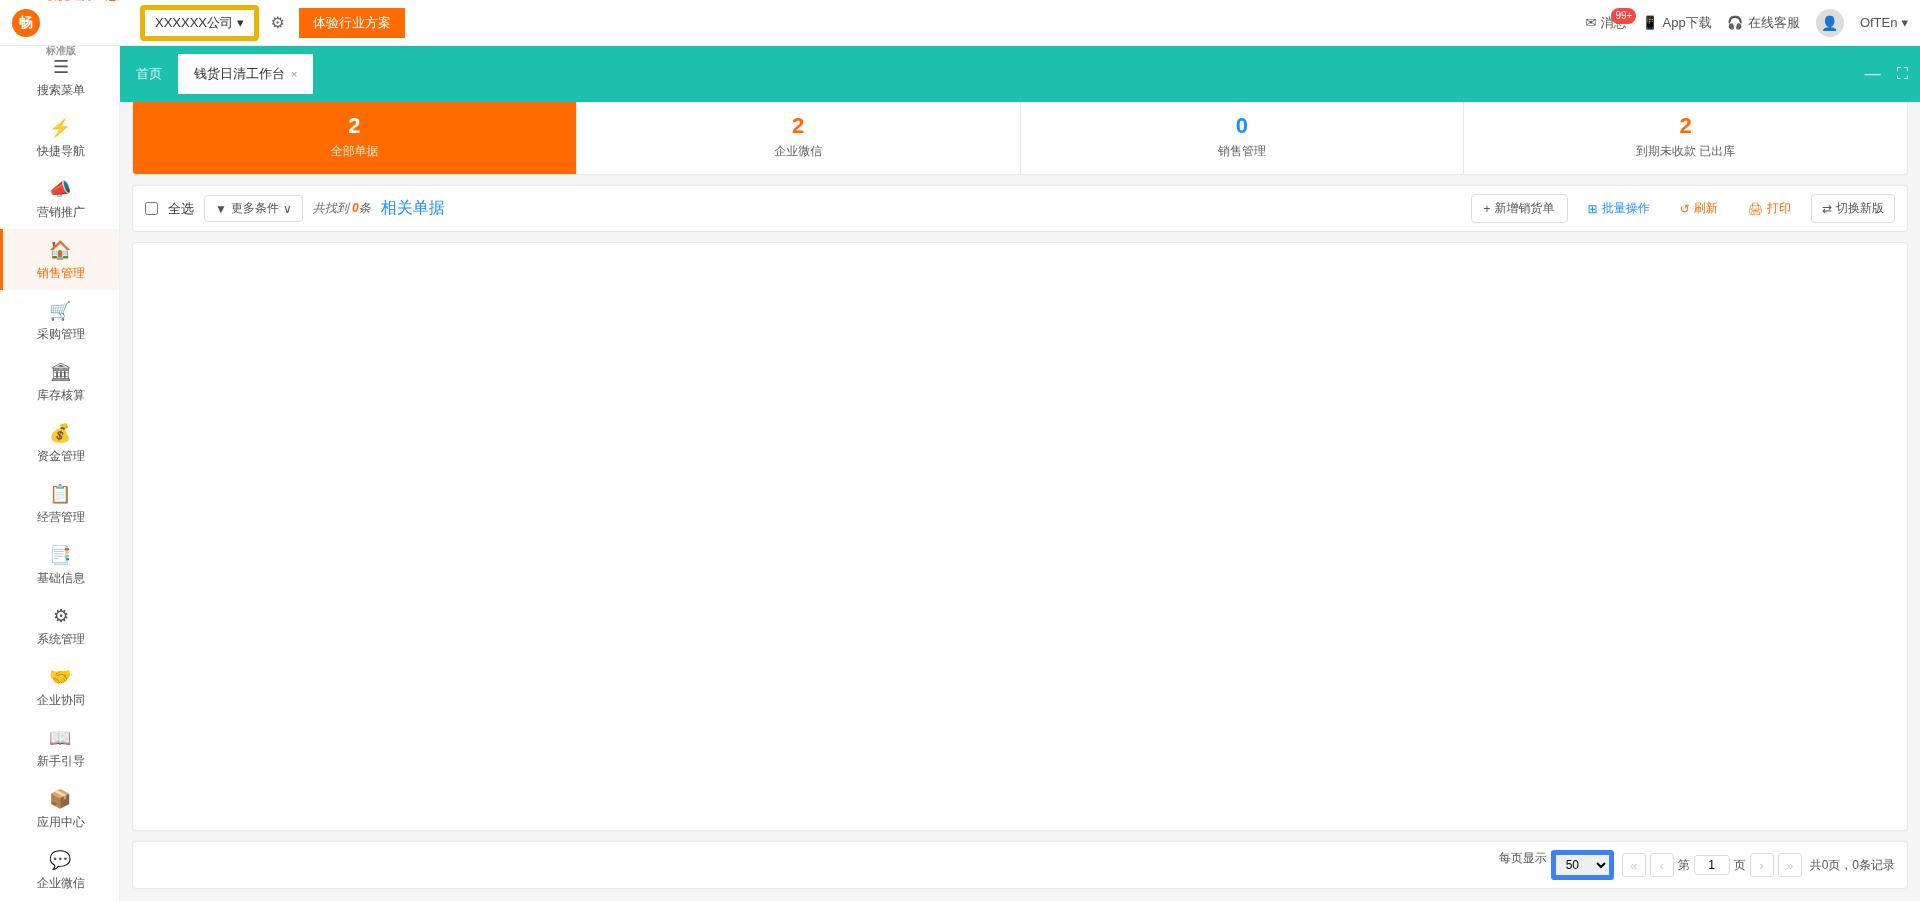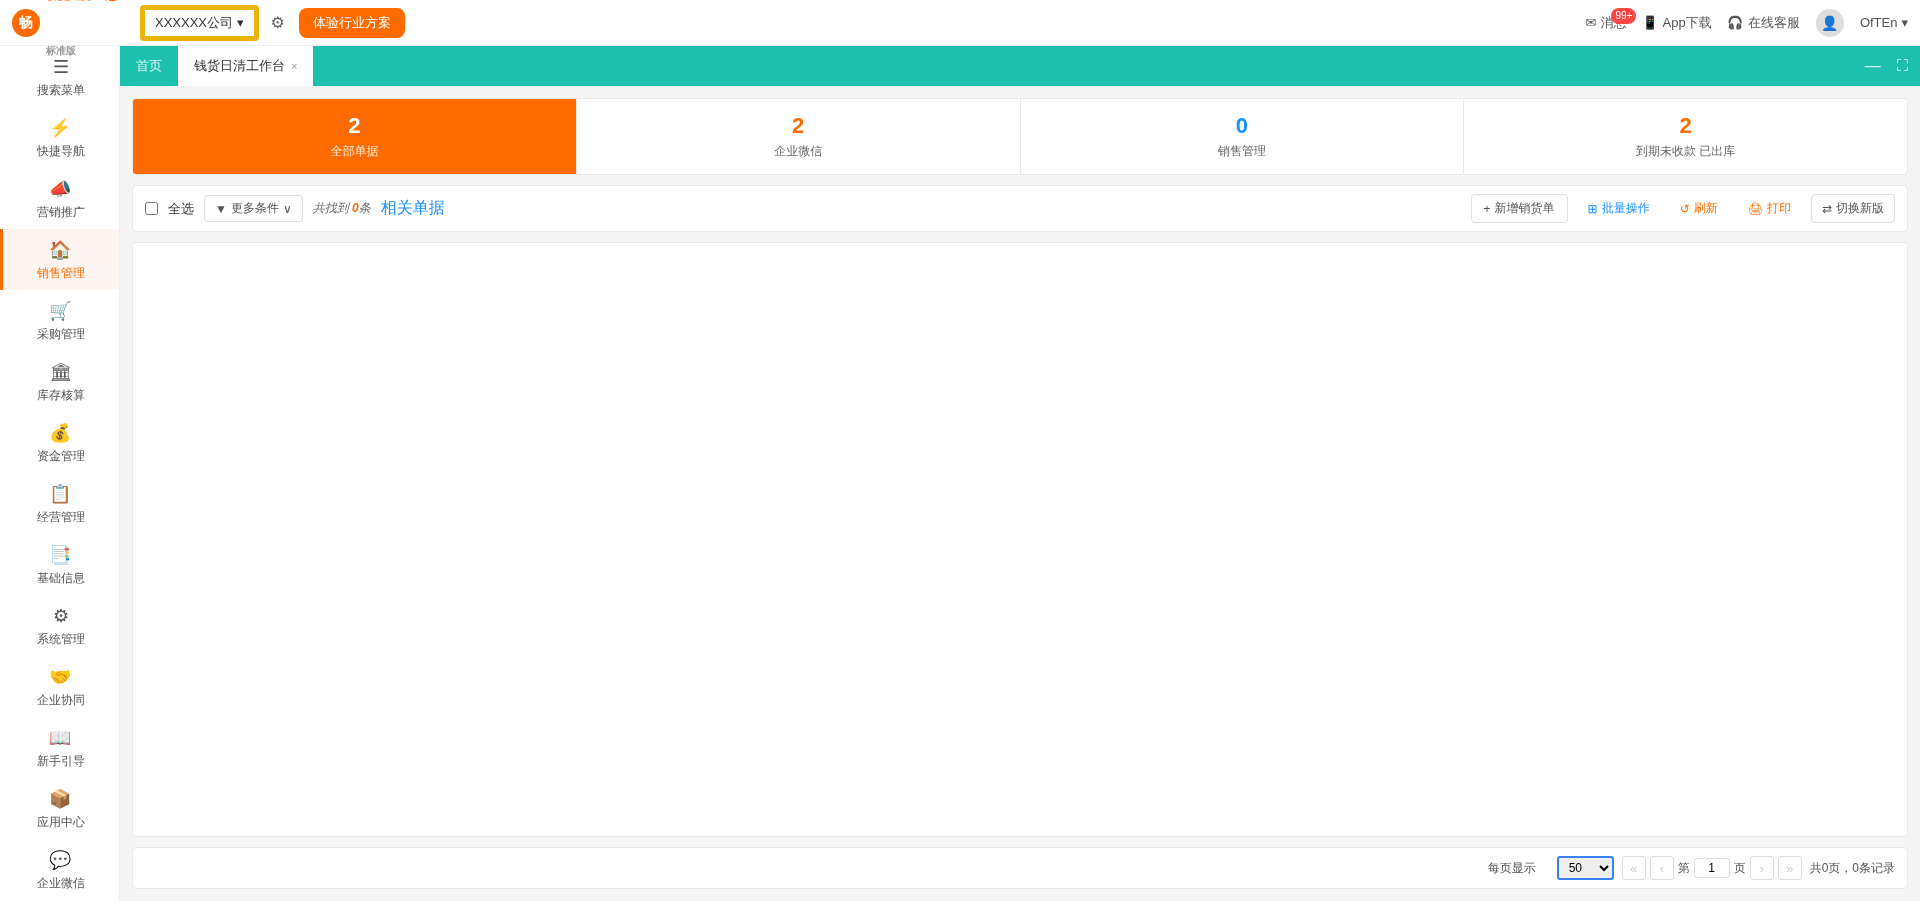--- a/index.html
+++ b/index.html
@@ -61,21 +61,21 @@
       color: #666;
       font-size: 16px;
       padding: 4px;
     }
 
     .trial-btn {
       margin-left: 10px;
       background: #ff6b00;
       color: white;
       border: none;
-      border-radius: 8px;
+      border-radius: 0;
       padding: 6px 14px;
       cursor: pointer;
       font-size: 13px;
     }
 
     .header-right {
       margin-left: auto;
       display: flex;
       align-items: center;
       gap: 16px;
@@ -109,21 +109,21 @@
       background: #ddd;
       display: flex;
       align-items: center;
       justify-content: center;
       color: #999;
       font-size: 14px;
     }
 
     
     .nav-tabs {
-      height: 40px;
+      height: 56px;
       background: #1dbfad;
       display: flex;
       align-items: center;
       padding: 0 0;
       position: fixed;
       top: 46px;
       left: 120px;
       right: 0;
       z-index: 99;
     }
@@ -333,26 +333,25 @@
       padding: 8px 12px;
       background: #fff;
       border: 1px solid #e8e8e8;
       border-radius: 4px;
       gap: 8px;
       font-size: 12px;
       color: #555;
     }
     .page-size-select {
       display: flex;
-      align-items: center;
-      gap: 21px;
+      gap: 4px;
     }
     .page-select {
       padding: 2px 6px;
-      border: 2px solid #3b82f6;
+      border: 5px solid #3b82f6;
       border-radius: 3px;
       font-size: 12px;
     }
     .page-nav {
       display: flex;
       align-items: center;
       gap: 4px;
     }
     .page-nav-btn {
       width: 24px;

